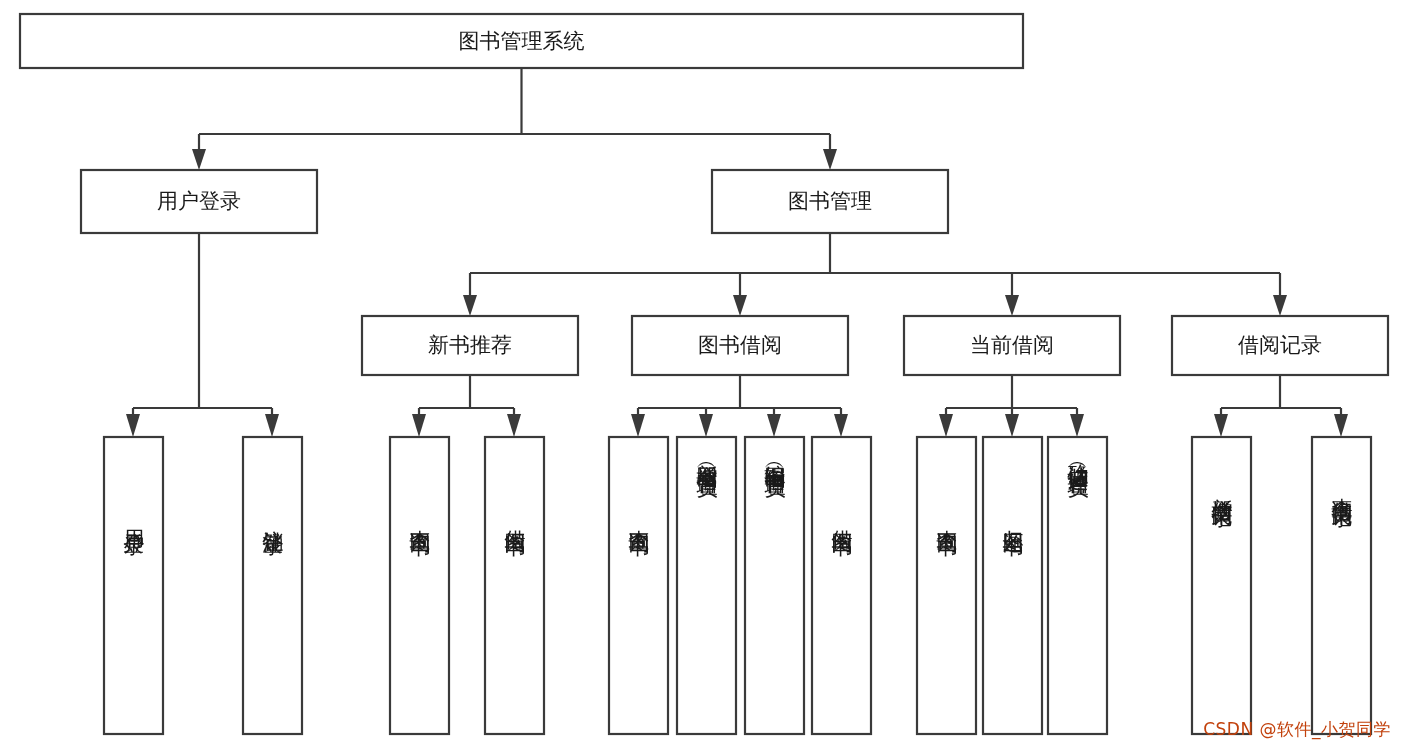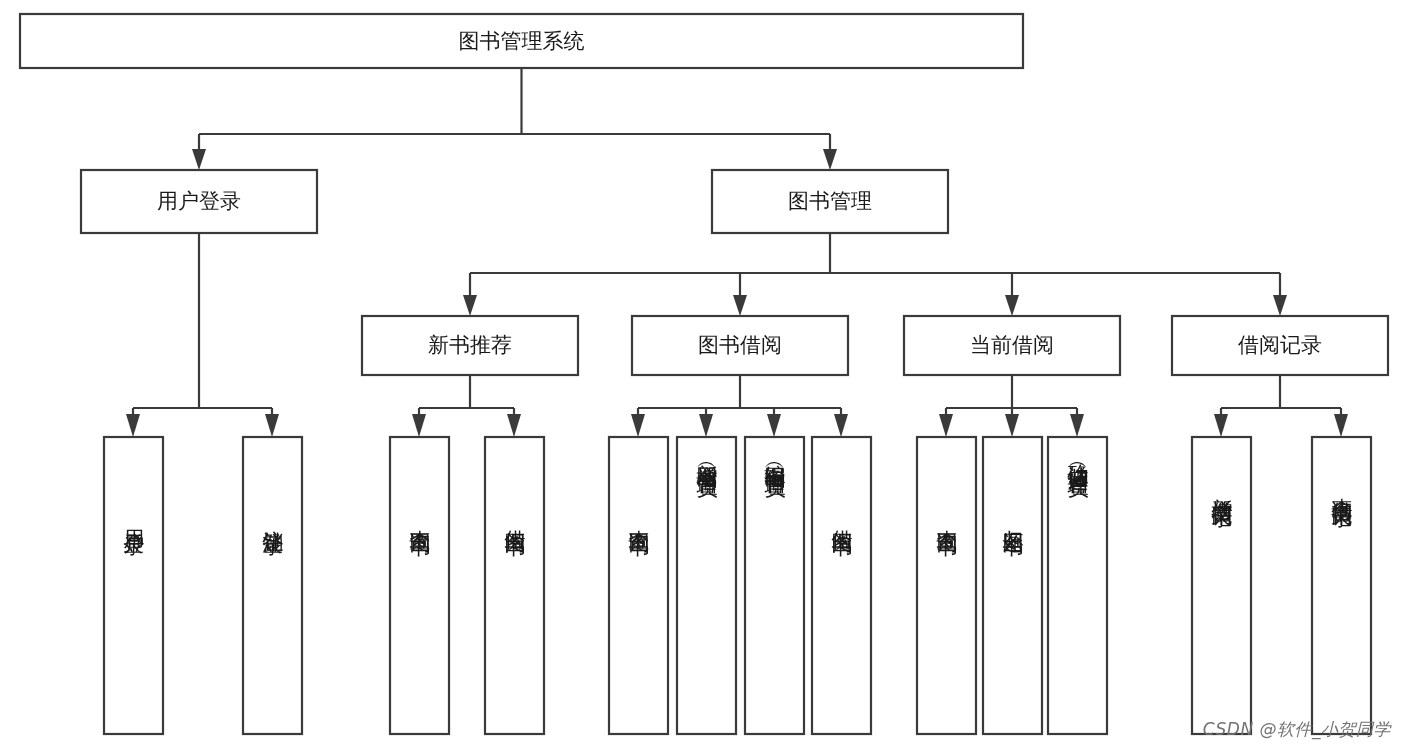--- a/index.html
+++ b/index.html
@@ -64,24 +64,23 @@
     letter-spacing: 2px;
     color: #1a1a1a;
     white-space: nowrap;
   }
   #watermark {
     position: absolute;
     right: 14px;
     bottom: 6px;
     font-family: "DejaVu Sans", "Liberation Sans", sans-serif;
     font-size: 17px;
-    color: #737373;
+    color: #c2410c;
     letter-spacing: 0.5px;
     white-space: nowrap;
-    font-style: italic;
   }
 </style>
 </head>
 <body>
 
 <div id="diagram-root">
 
   <svg class="diagram-canvas" viewBox="0 0 1405 747" xmlns="http://www.w3.org/2000/svg">
 
     <g>

